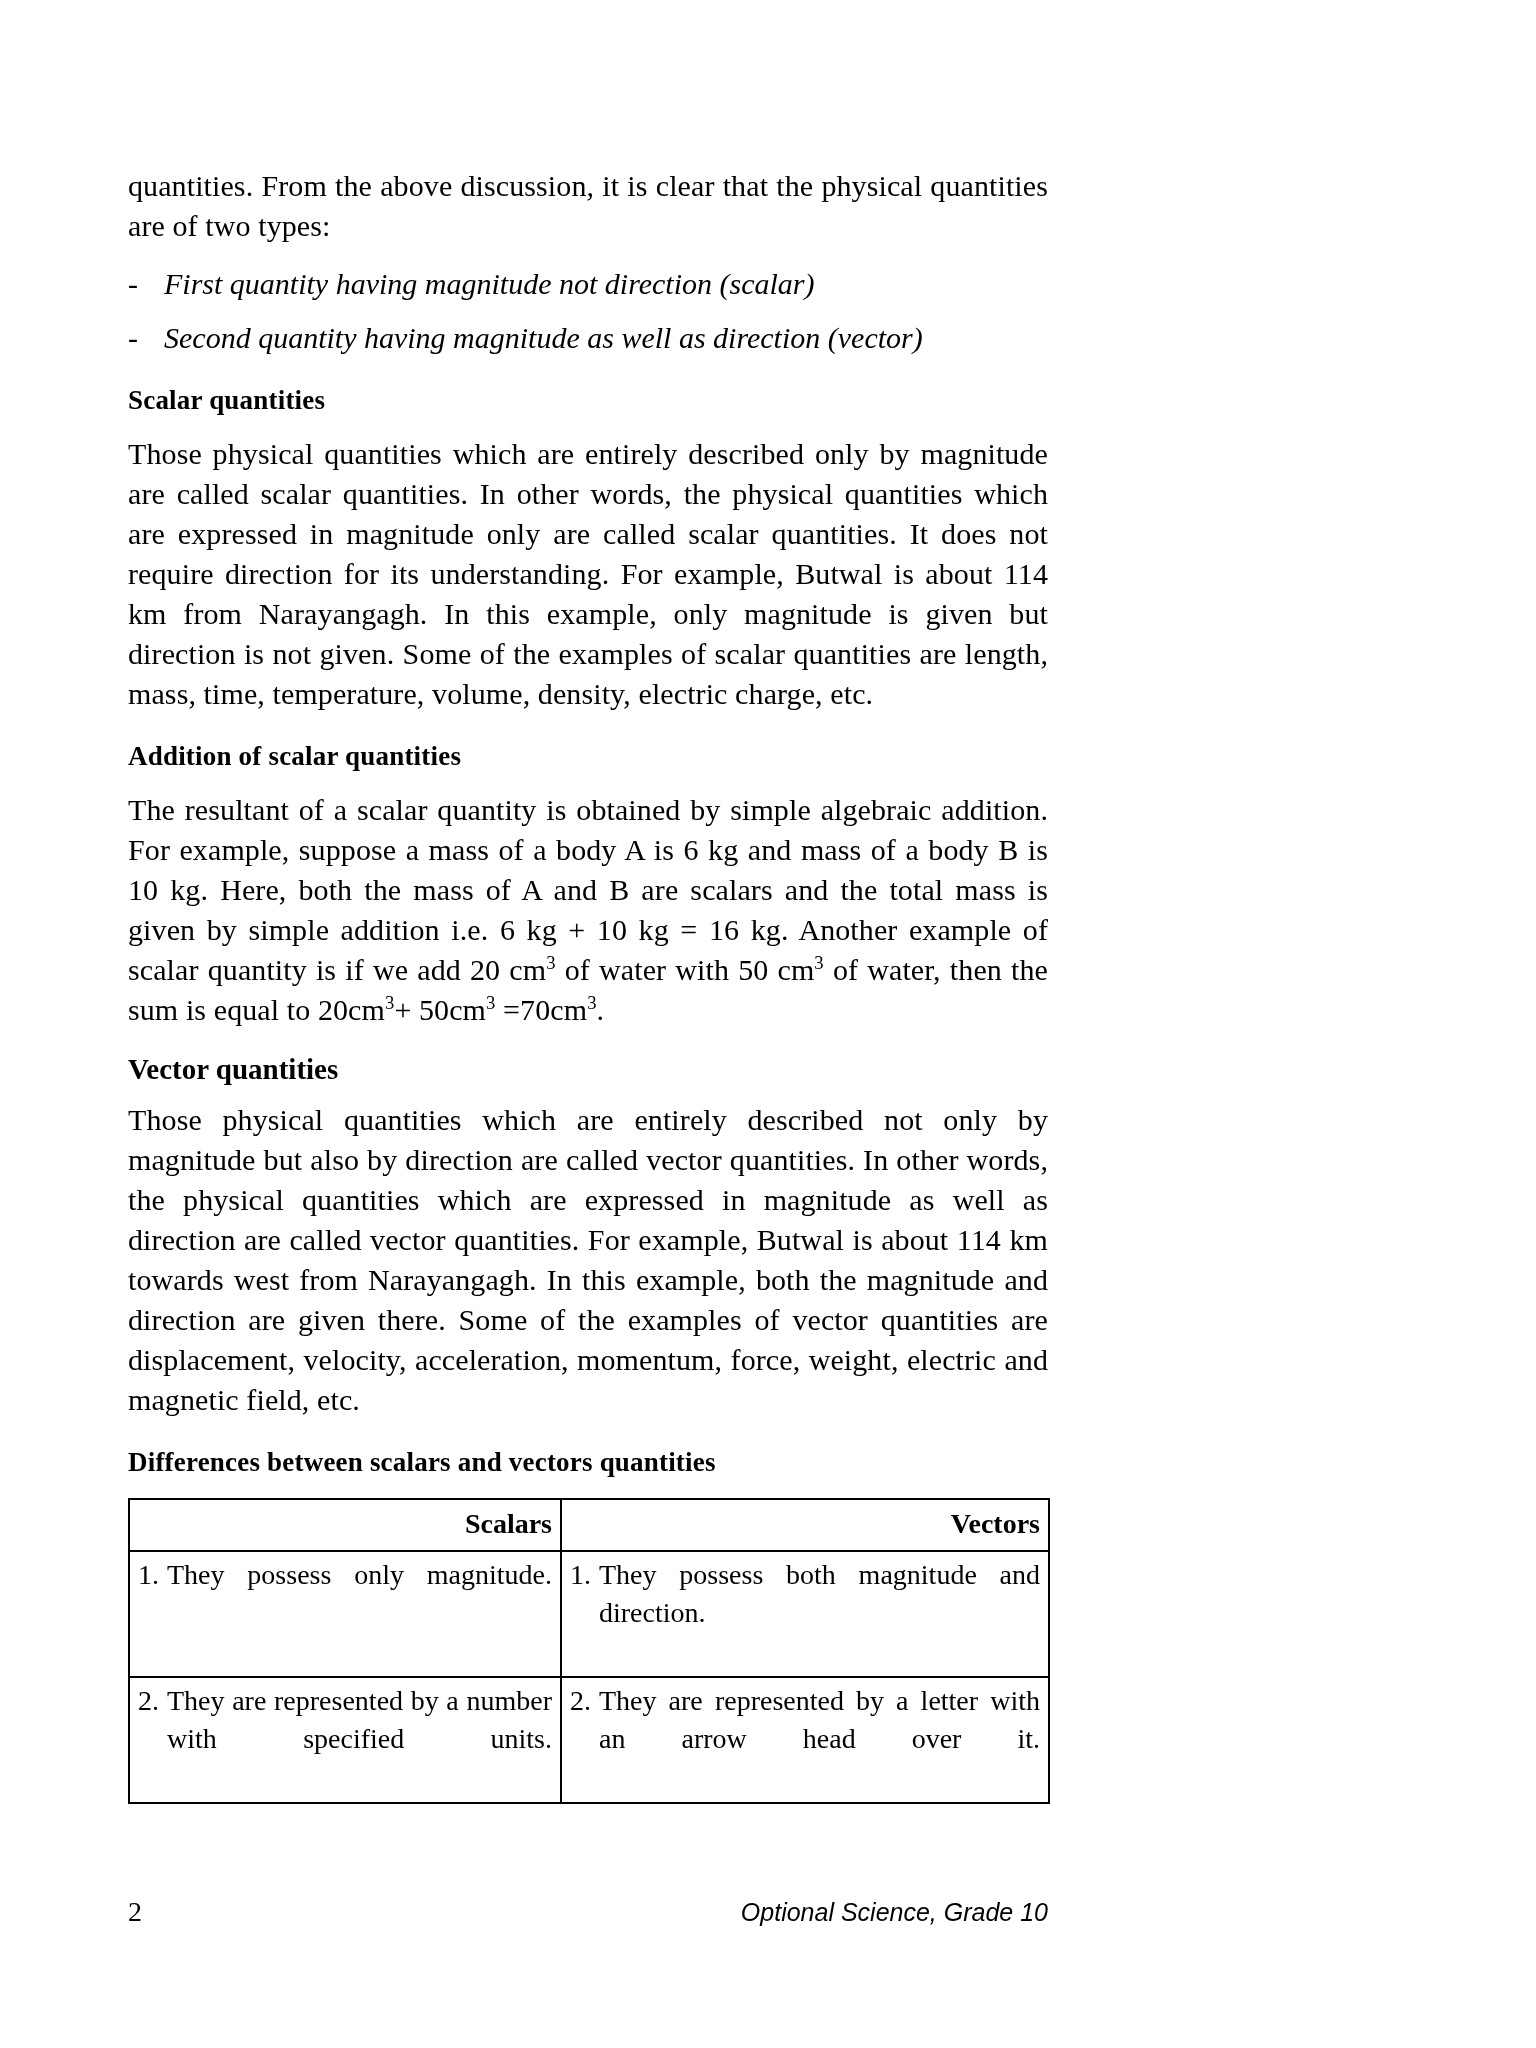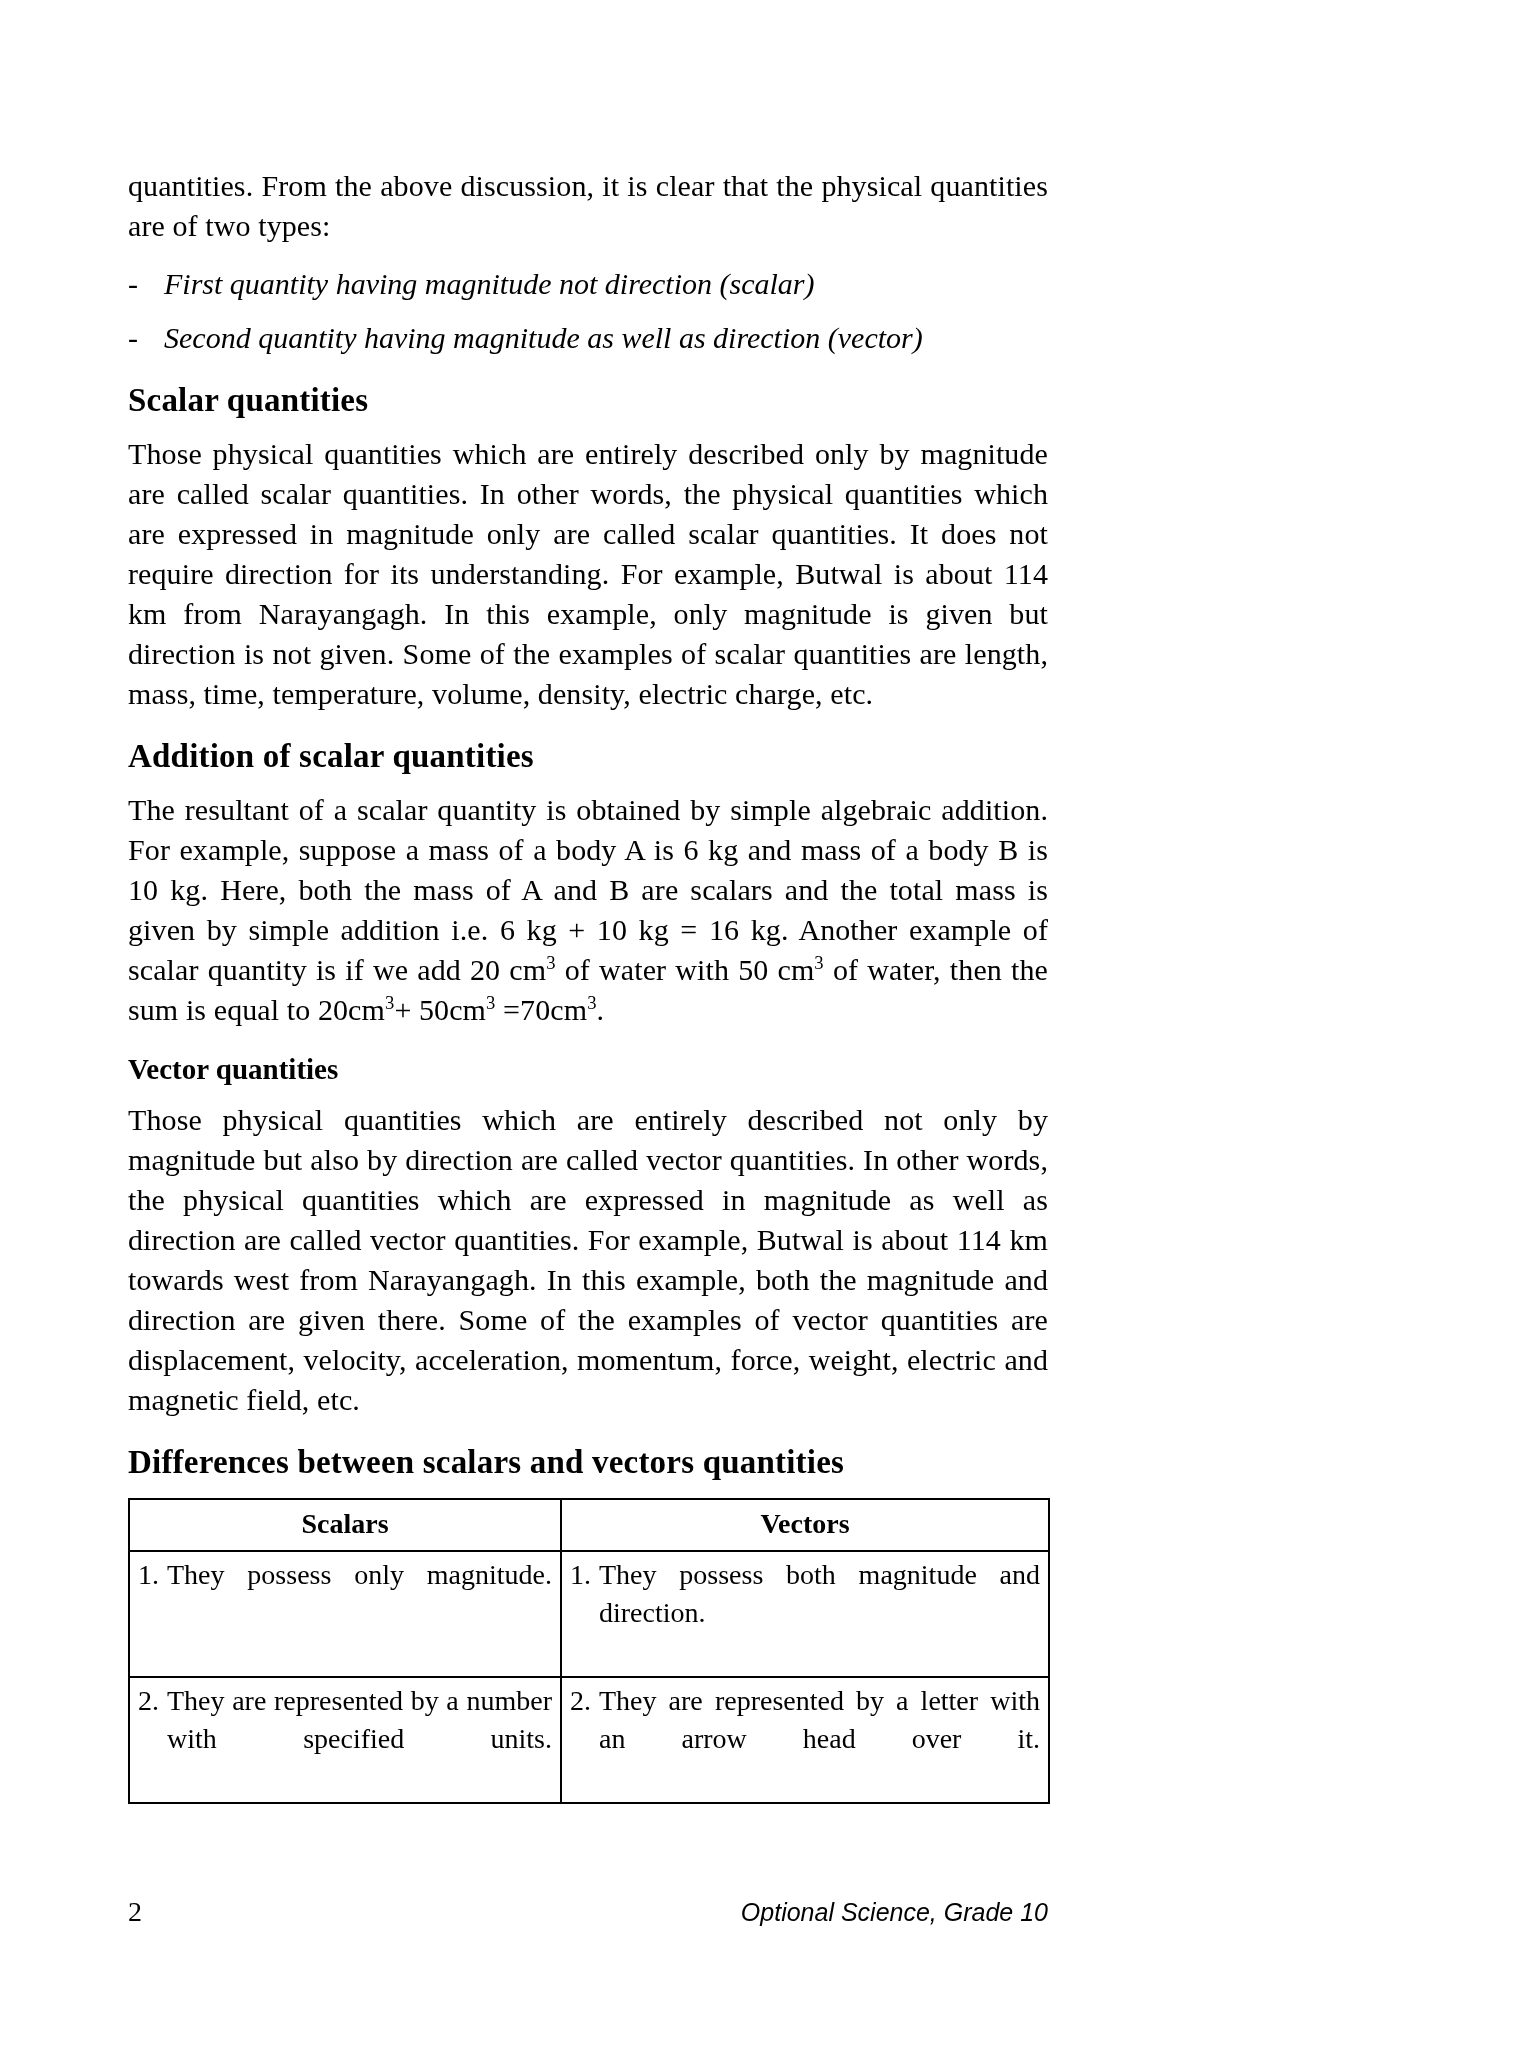--- a/index.html
+++ b/index.html
@@ -50,21 +50,21 @@
   .bullet .dash {
     width: 36px;
     flex: 0 0 36px;
   }
   .bullet .btext {
     flex: 1 1 auto;
     font-style: italic;
   }
   
   h2.heading {
-    font-size: 33px;
+    font-size: 27px;
     line-height: 40px;
     font-weight: bold;
     margin: 22px 0 14px 0;
     letter-spacing: 0.2px;
   }
   h3.subheading {
     font-size: 29px;
     line-height: 38px;
     font-weight: bold;
     margin: 20px 0 12px 0;
@@ -78,21 +78,21 @@
   }
   table.diff-table th,
   table.diff-table td {
     border: 2px solid #000;
     font-size: 28px;
     line-height: 38px;
     padding: 4px 8px 6px 8px;
     vertical-align: top;
   }
   table.diff-table th {
-    text-align: center;
+    text-align: right;
     font-weight: bold;
     padding-top: 5px;
     padding-bottom: 7px;
   }
   table.diff-table col.c1 { width: 432px; }
   table.diff-table col.c2 { width: 488px; }
   td.cell {
     text-align: justify;
     text-justify: inter-word;
   }

